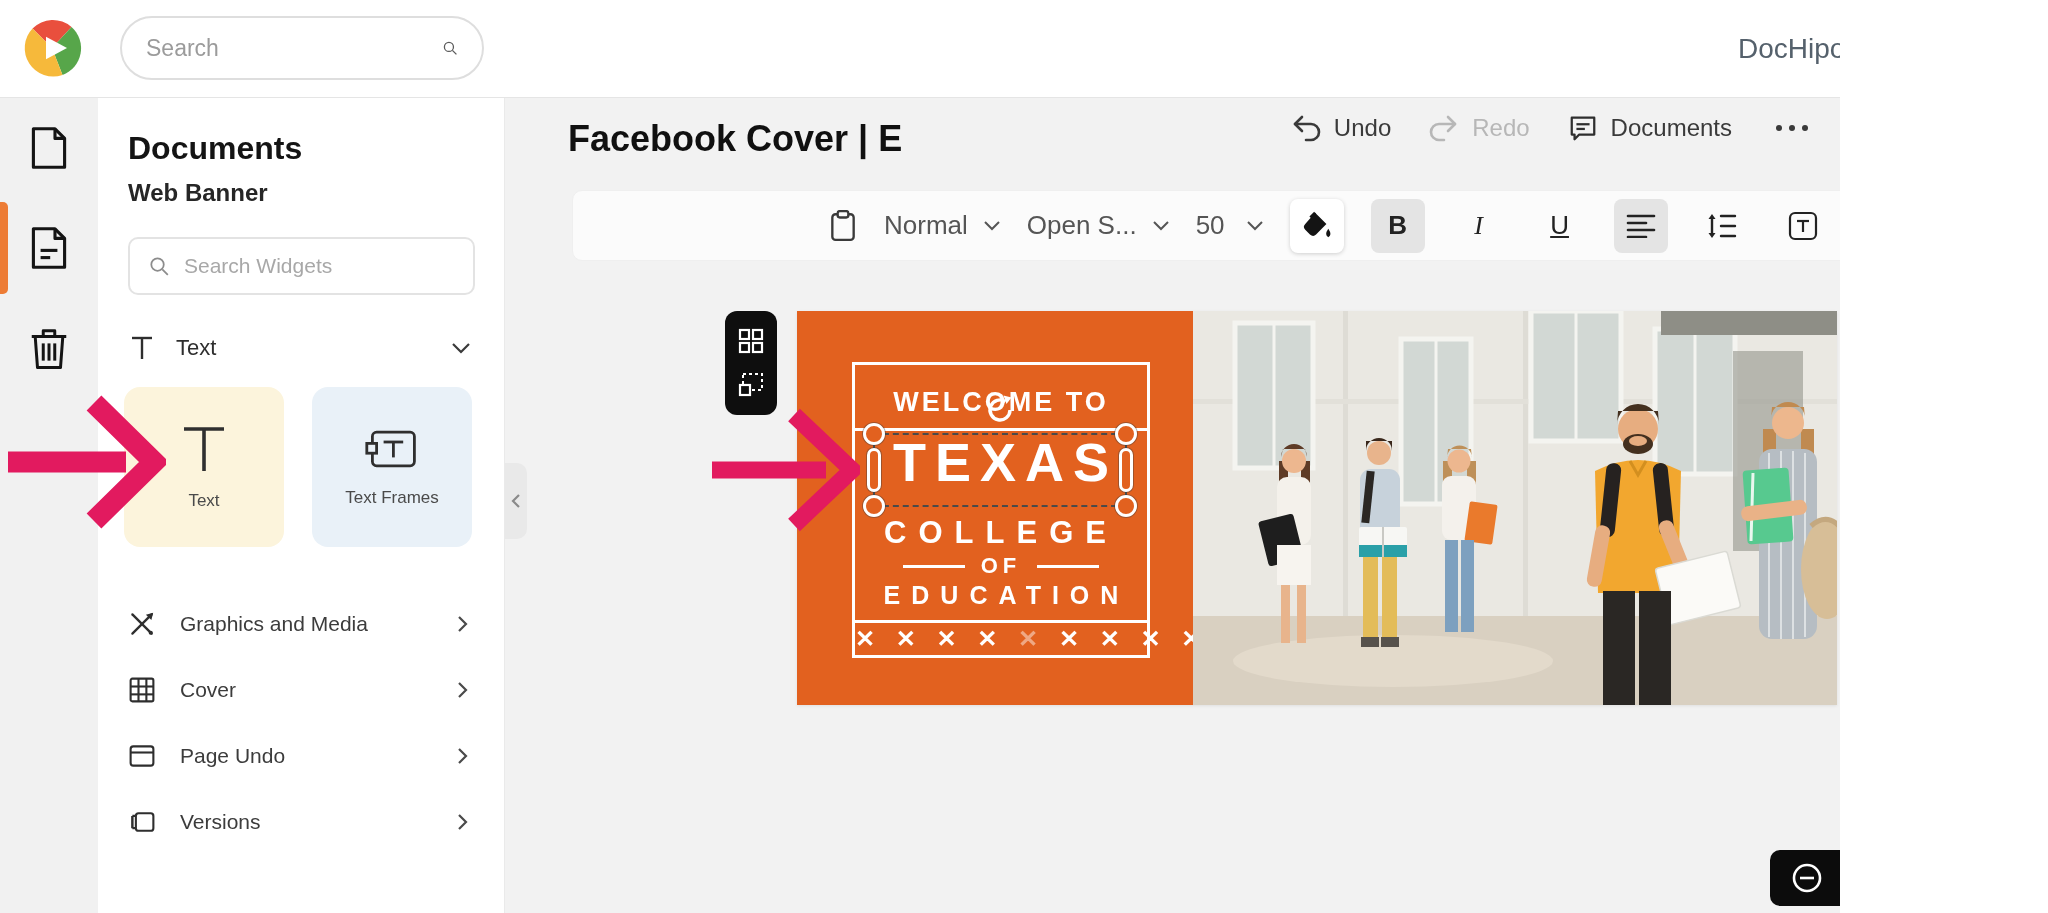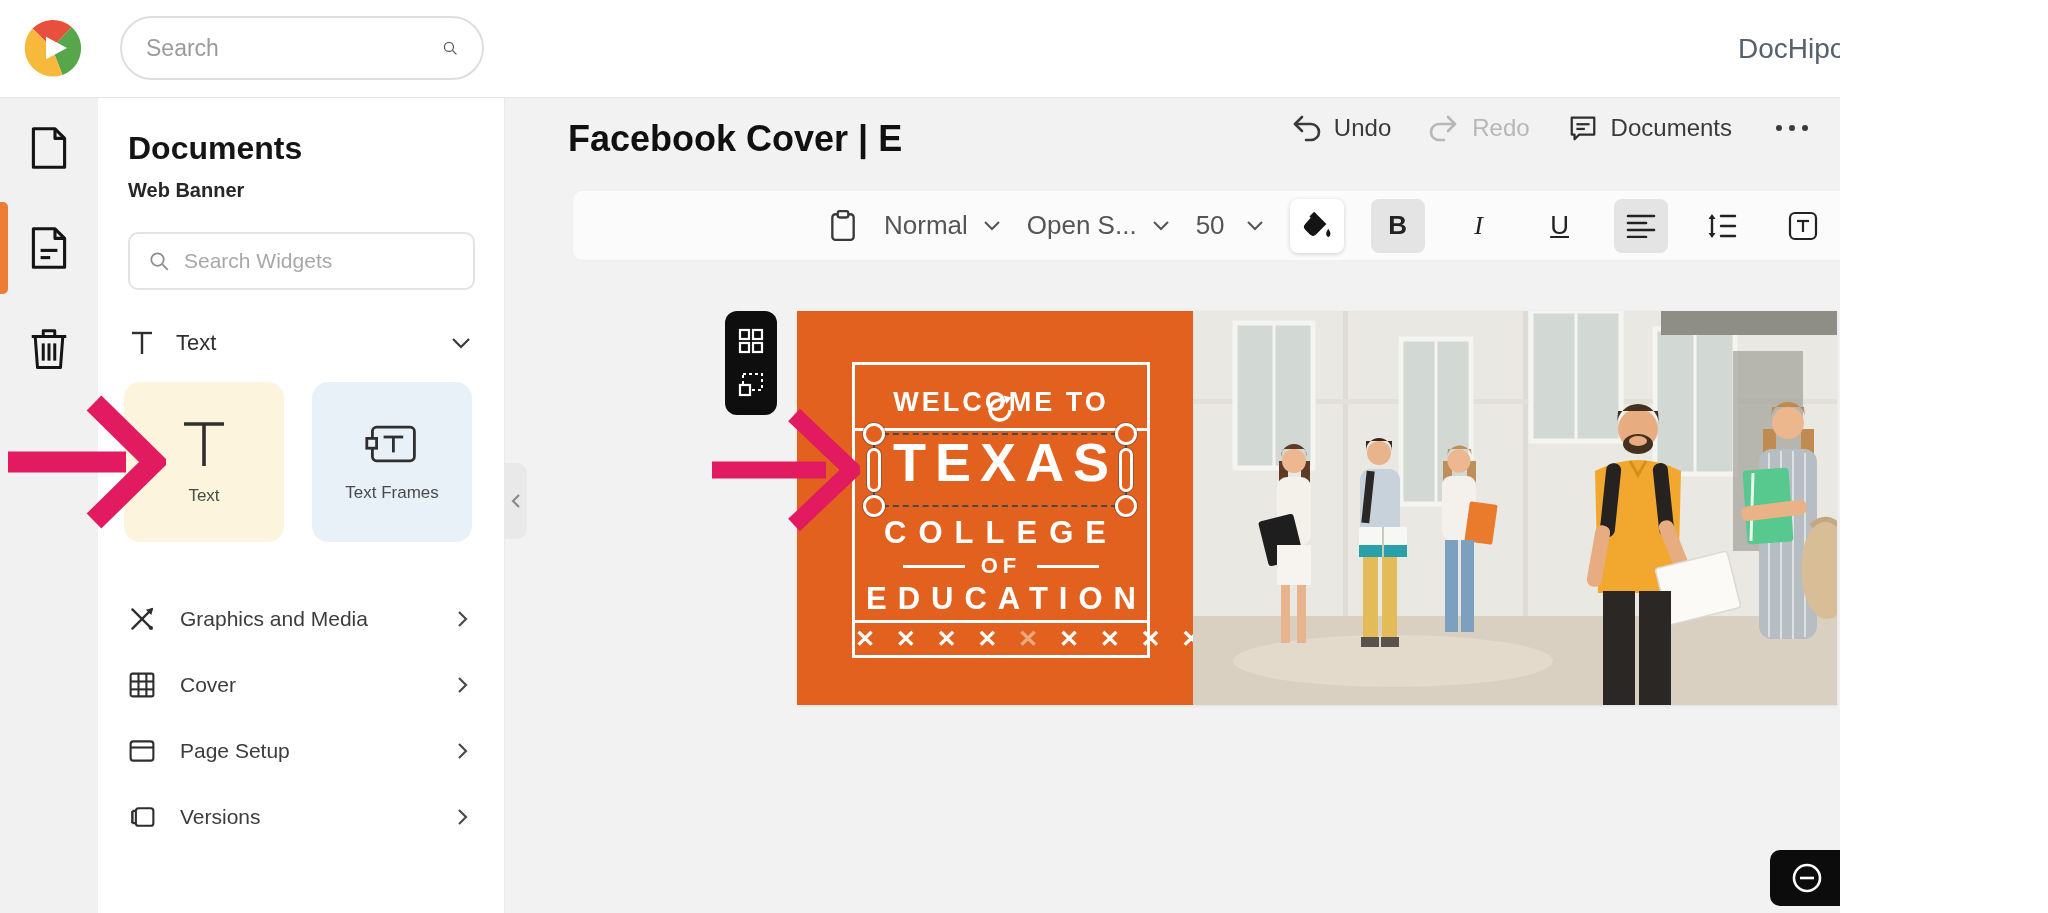--- a/index.html
+++ b/index.html
@@ -17,21 +17,21 @@
   .avatar { position:absolute; left:1974px; top:21px; width:56px; height:56px; border-radius:50%; background:#EFEFEF; display:flex; align-items:center; justify-content:center; }
 
   
   .rail { position:absolute; left:0; top:98px; width:98px; height:815px; background:#F1F1F1; z-index:7; }
   .rail-btn { position:relative; width:98px; height:100px; display:flex; align-items:center; justify-content:center; cursor:pointer; }
   .rail-btn.active::before { content:""; position:absolute; left:0; top:4px; bottom:4px; width:8px; background:#ED7C35; border-radius:0 5px 5px 0; }
 
   
   .panel { position:absolute; left:98px; top:98px; width:407px; height:815px; background:#fff; border-right:1px solid #EAEAEA; z-index:6; }
   .panel-title { margin:32px 0 0 30px; font-size:32px; font-weight:bold; color:#141414; }
-  .panel-sub { margin:12px 0 0 30px; font-size:20px; font-weight:bold; color:#262626; }
+  .panel-sub { margin:12px 0 0 30px; font-size:24px; font-weight:bold; color:#262626; }
   .widget-search { margin:30px 0 0 30px; width:347px; height:58px; border:2px solid #E3E3E3; border-radius:10px; display:flex; align-items:center; gap:14px; padding:0 18px; background:#fff; }
   .widget-search input { flex:1; border:0; outline:0; font-size:21px; color:#444; font-family:inherit; }
   .widget-search input::placeholder { color:#A8A8A8; }
   .section-head { display:flex; align-items:center; margin:40px 34px 0 32px; gap:22px; font-size:22px; color:#2E2E2E; cursor:pointer; }
   .section-head .chev { margin-left:auto; }
   .cards { display:flex; gap:28px; margin:26px 0 0 26px; }
   .card { width:160px; height:160px; border-radius:16px; display:flex; flex-direction:column; align-items:center; justify-content:center; gap:16px; cursor:pointer; }
   .card.text-card { background:#FCF4DC; }
   .card.frames-card { background:#E9F1F8; }
   .card .card-label { font-size:17px; color:#4A4A4A; }
@@ -66,21 +66,21 @@
   .canvas { position:absolute; left:797px; top:311px; width:1040px; height:394px; z-index:1; box-shadow:0 1px 3px rgba(0,0,0,.08); }
   .orange { position:absolute; left:0; top:0; width:396px; height:394px; }
   .frame { position:absolute; left:55px; top:51px; width:298px; height:296px; border:3px solid #fff; }
   .hline { position:absolute; left:0; right:0; height:3px; background:#fff; }
   .ctext { position:absolute; left:0; right:0; text-align:center; color:#fff; font-weight:bold; white-space:nowrap; }
   .t-welcome { top:22px; font-size:27px; letter-spacing:3px; }
   .t-texas { top:66px; font-size:54px; letter-spacing:9px; padding-left:9px; }
   .t-college { top:150px; font-size:31px; letter-spacing:12px; }
   .t-of { top:188px; display:flex; align-items:center; justify-content:center; gap:16px; font-size:22px; letter-spacing:5px; }
   .t-of .bar { width:62px; height:3px; background:#fff; }
-  .t-education { top:216px; font-size:31px; letter-spacing:11px; padding-left:11px; }
+  .t-education { top:216px; font-size:25px; letter-spacing:11px; padding-left:11px; }
   .t-xrow { top:260px; font-size:24px; letter-spacing:7px; }
   .t-xrow .ghost { opacity:.45; }
   .selection { position:absolute; left:76px; top:122px; width:254px; height:74px; border:2px dashed #4A4A4A; z-index:3; }
   .hdl { position:absolute; background:#E2611F; border:3px solid #fff; box-shadow:0 0 0 1px rgba(60,60,60,.4); }
   .hdl.c { width:22px; height:22px; border-radius:50%; }
   .hdl.tl { left:-12px; top:-12px; } .hdl.tr { right:-12px; top:-12px; }
   .hdl.bl { left:-12px; bottom:-12px; } .hdl.br { right:-12px; bottom:-12px; }
   .hdl.p { width:14px; height:44px; border-radius:8px; top:50%; transform:translateY(-50%); }
   .hdl.pl { left:-8px; } .hdl.pr { right:-8px; }
   .rotate-handle { position:absolute; left:50%; top:-42px; transform:translateX(-50%); cursor:pointer; }
@@ -228,21 +228,21 @@
         <span>Cover</span>
         <svg class="chev" width="11" height="18" viewBox="0 0 11 18" fill="none" stroke="#4A4A4A" stroke-width="2.2">
             <polyline points="2,2 9,9 2,16"></polyline>
           </svg>
       </div>
       <div class="nav-item">
         <svg width="28" height="28" viewBox="0 0 32 32" fill="none" stroke="#2E2E2E" stroke-width="2.4">
           <rect x="3" y="5" width="26" height="22" rx="3"></rect>
             <line x1="3" y1="12" x2="29" y2="12"></line>
         </svg>
-        <span>Page Setup</span>
+        <span>Page Undo</span>
         <svg class="chev" width="11" height="18" viewBox="0 0 11 18" fill="none" stroke="#4A4A4A" stroke-width="2.2">
             <polyline points="2,2 9,9 2,16"></polyline>
           </svg>
       </div>
       <div class="nav-item">
         <svg width="28" height="28" viewBox="0 0 32 32" fill="none" stroke="#2E2E2E" stroke-width="2.4">
           <rect x="9" y="6" width="20" height="20" rx="3"></rect>
             <path d="M5 9 v14 M5 9 h3 M5 23 h3" stroke-width="2.8"></path>
         </svg>
         <span>Versions</span>

